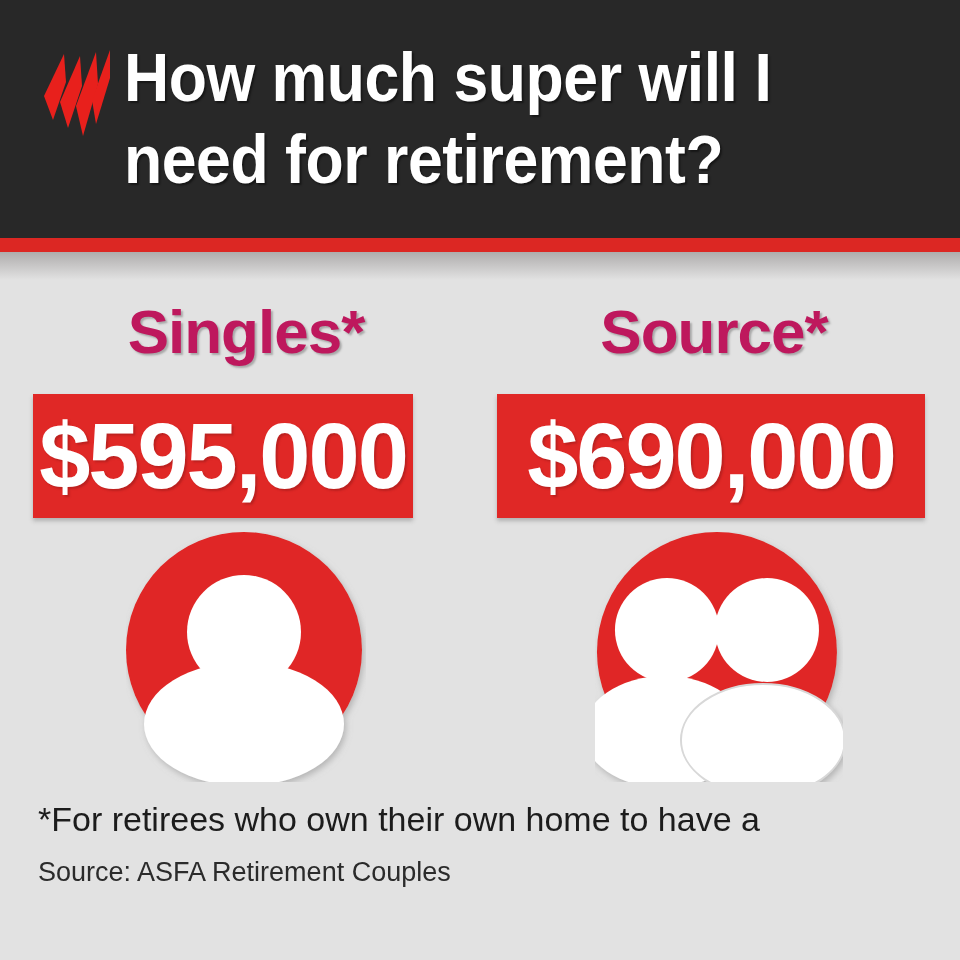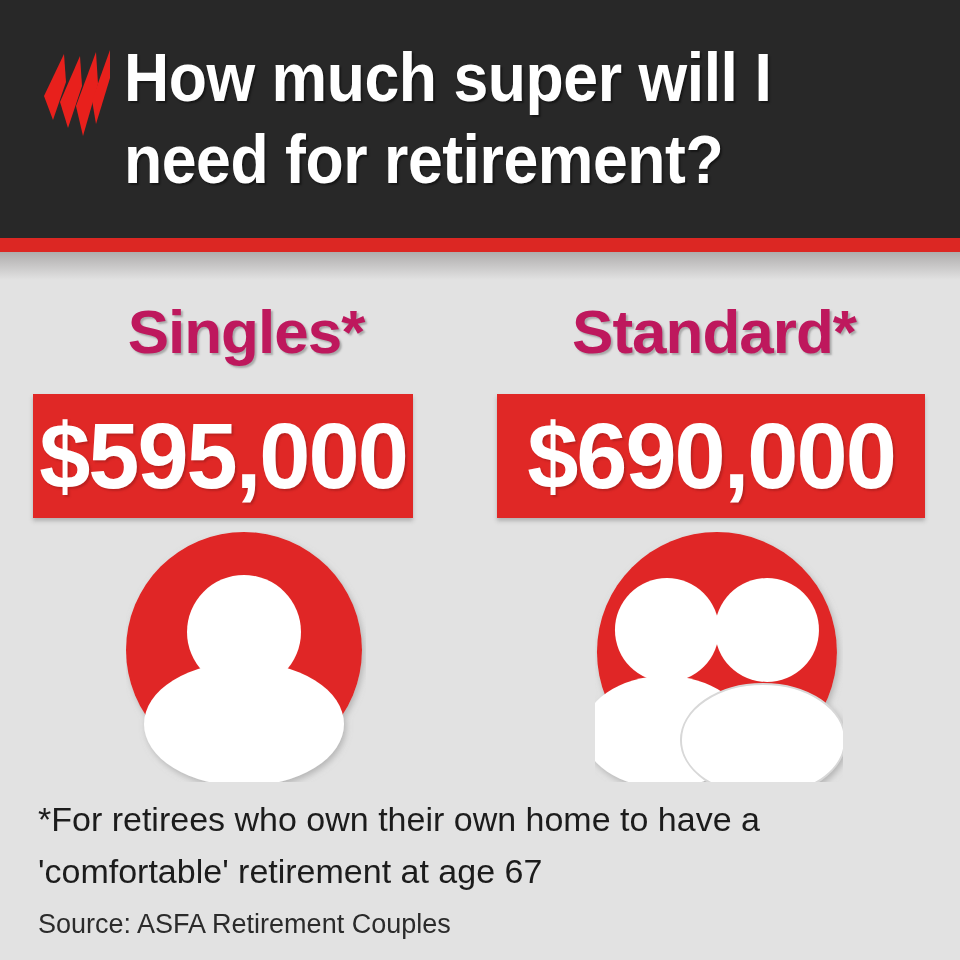--- a/index.html
+++ b/index.html
@@ -220,21 +220,21 @@
           <g filter="url(#sh1)">
             <circle cx="118" cy="118" r="118" fill="#e02826"></circle>
             <circle cx="118" cy="100" r="57" fill="#ffffff"></circle>
             <ellipse cx="118" cy="192" rx="100" ry="62" fill="#ffffff"></ellipse>
           </g>
         </svg>
       </div>
     </div>
 
     <div class="col col-couples">
-      <div class="col-heading">Standard*</div>
+      <div class="col-heading">Source*</div>
 
       <div class="value-box">
         <span class="value-text">$690,000</span>
       </div>
 
       <div class="icon-wrap">
         <svg class="person-svg" width="248" height="250" viewBox="0 0 248 250" xmlns="http://www.w3.org/2000/svg">
           <defs>
             <filter id="sh2" x="-30%" y="-30%" width="170%" height="170%">
               <feDropShadow dx="2" dy="3" stdDeviation="3" flood-color="#8f8f8f" flood-opacity="0.55"></feDropShadow>
@@ -248,17 +248,16 @@
             <ellipse cx="168" cy="208" rx="82" ry="56" fill="#ffffff" stroke="#d8d8d8" stroke-width="2"></ellipse>
           </g>
         </svg>
       </div>
     </div>
 
   </div>
 
   <div class="footnote">
     <div class="footnote-main">*For retirees who own their own home to have a</div>
-    <div class="footnote-main">'comfortable' retirement at age 67</div>
     <div class="footnote-source">Source: ASFA Retirement Couples</div>
   </div>
 
 </div>
 
 </body></html>

